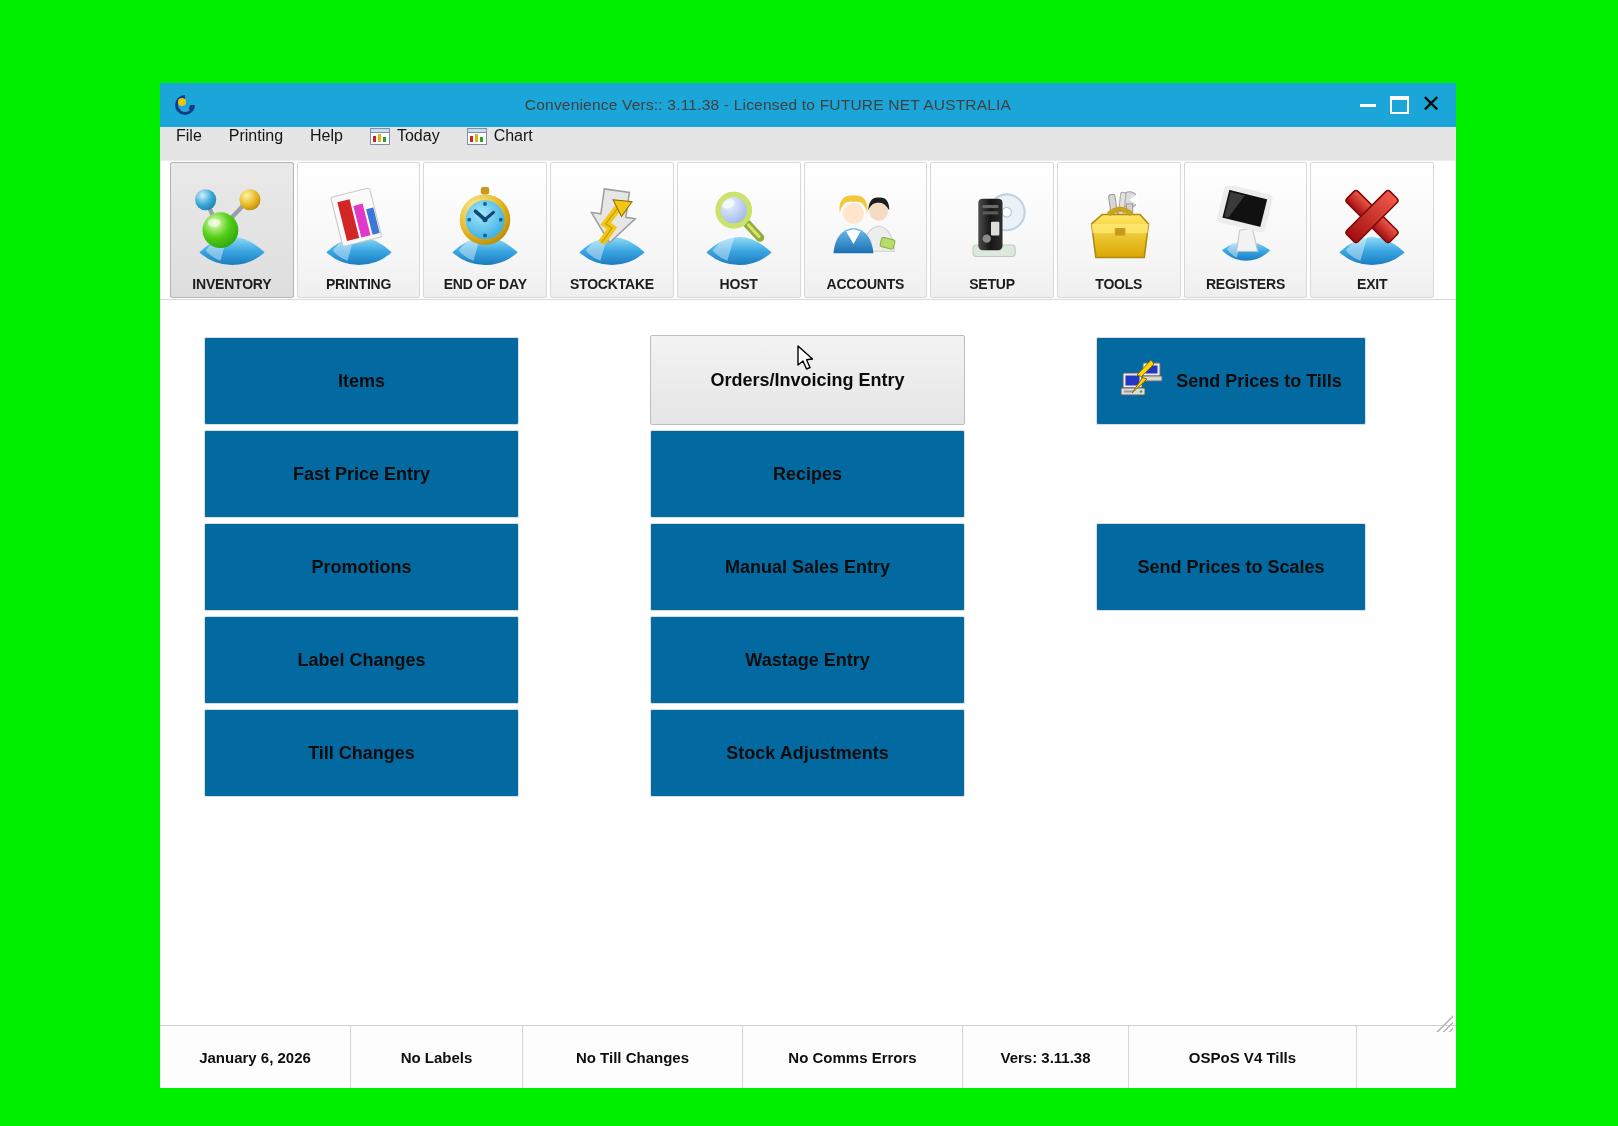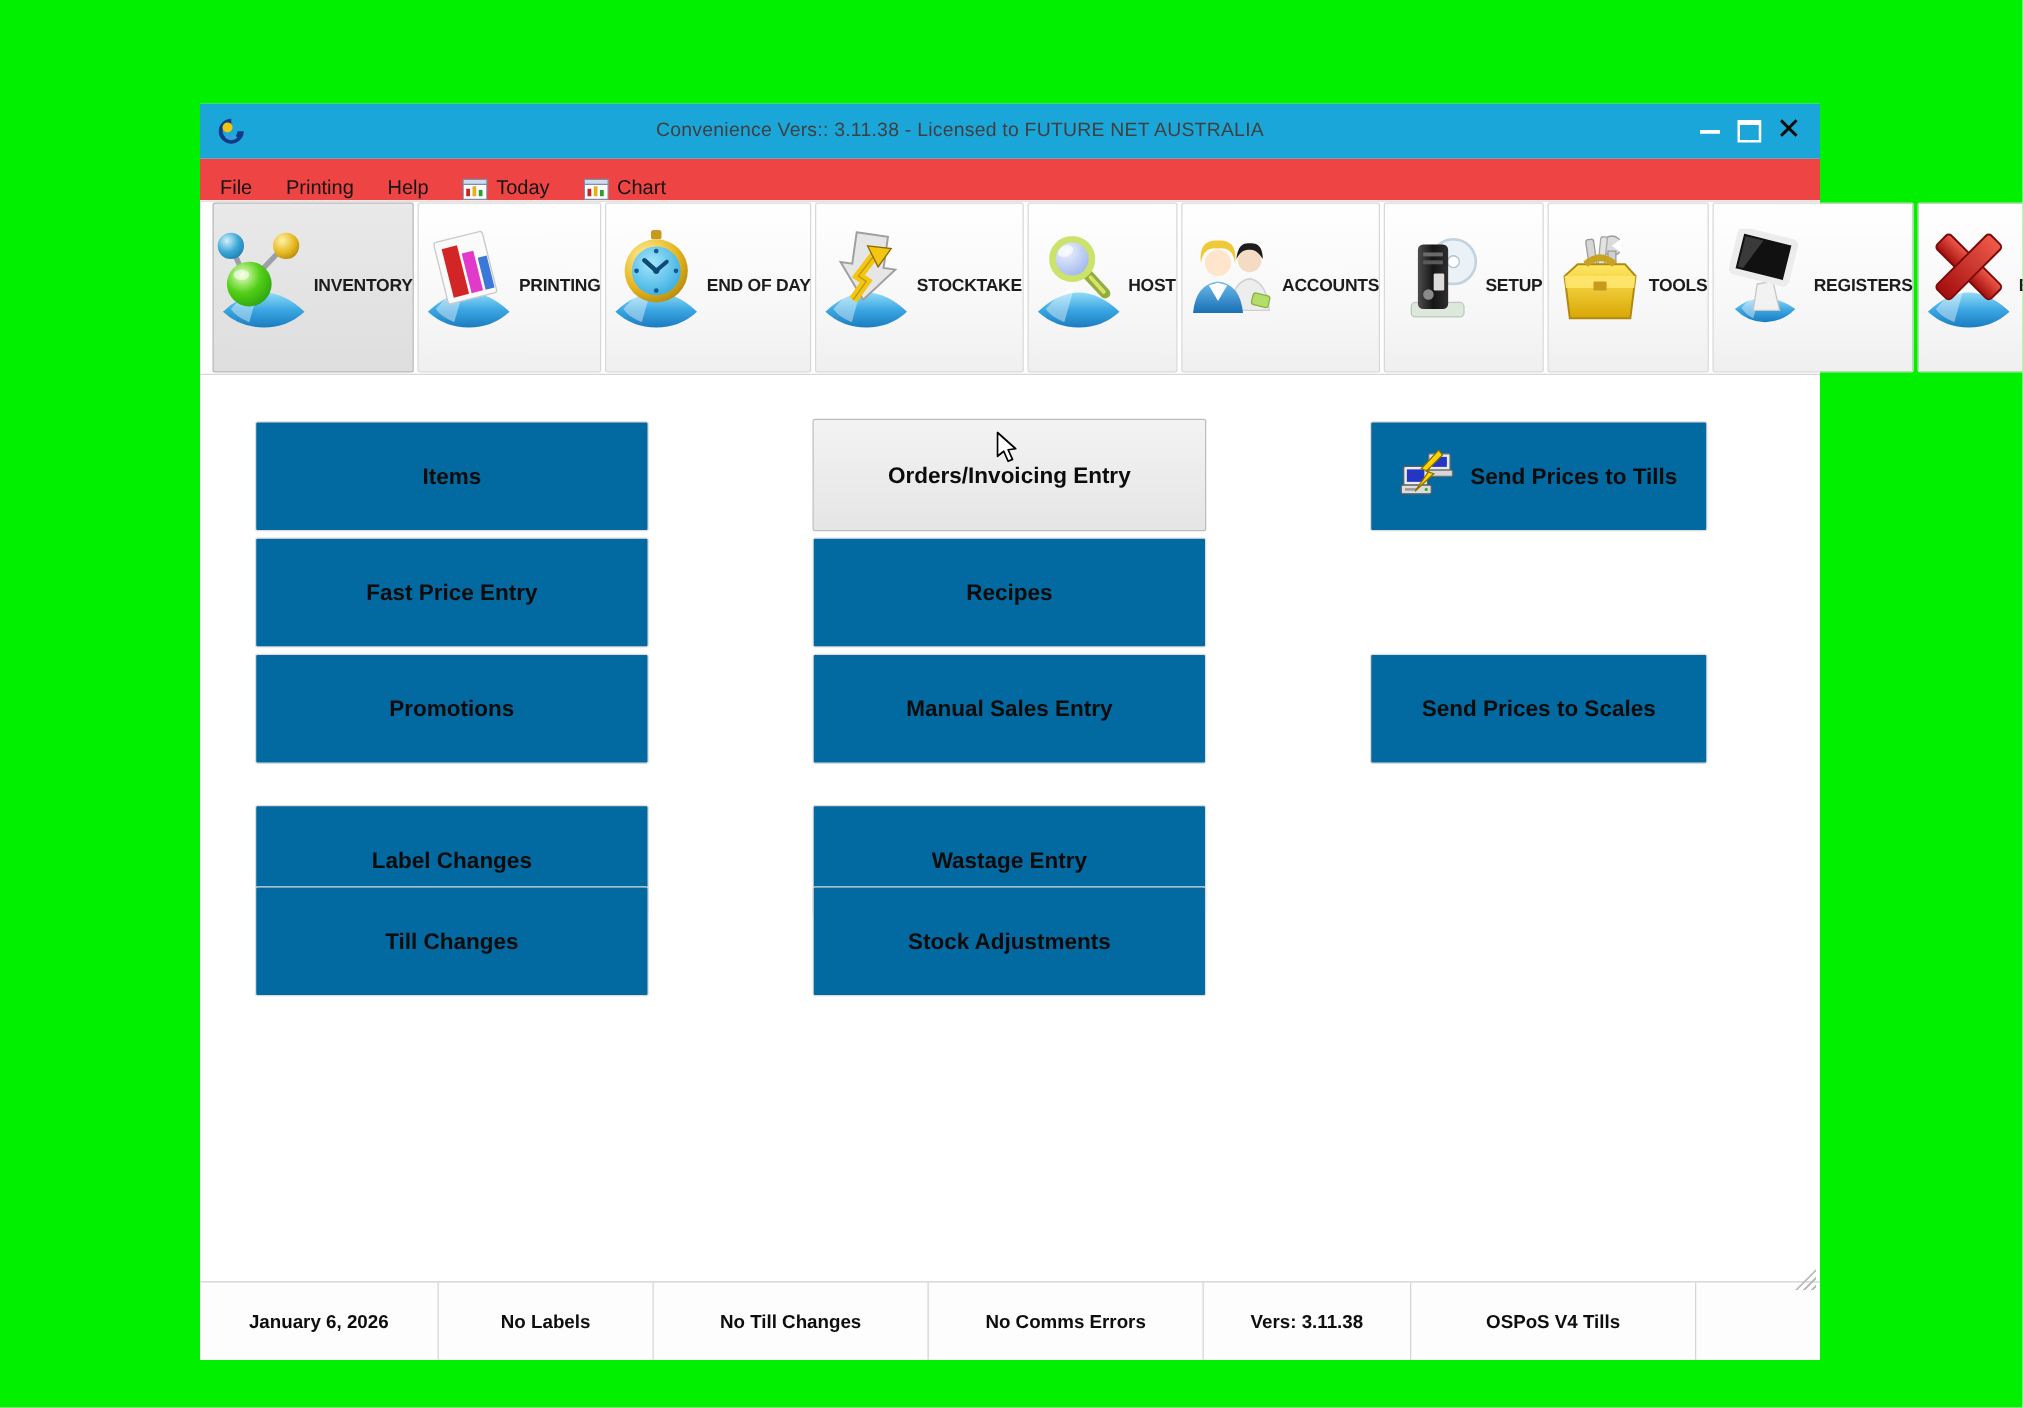--- a/index.html
+++ b/index.html
@@ -23,36 +23,36 @@
     flex:1;text-align:center;color:#404040;font-size:15.5px;
     transform:translateX(-40px);letter-spacing:.2px;
   }
   .ctl-min{position:absolute;right:80px;top:21px;width:16px;height:3px;background:#fff;cursor:default;}
   .ctl-max{position:absolute;right:47px;top:13px;width:15px;height:12px;
     border:2px solid #fff;border-top-width:4px;background:transparent;}
   .ctl-close{position:absolute;right:12px;top:7px;width:26px;height:28px;
     color:#0a0a0a;font-size:24px;font-weight:bold;line-height:28px;text-align:center;}
   
   .menubar{
-    position:absolute;left:0;top:44px;right:0;height:34px;background:#ef4444;
-    display:flex;align-items:flex-end;padding-left:16px;box-sizing:border-box;
+    position:absolute;left:0;top:44px;right:0;height:34px;background:#e5e5e5;
+    display:flex;align-items:flex-start;padding-left:16px;box-sizing:border-box;
     border-bottom:1px solid #ececec;
   }
   .menu-item{display:flex;align-items:center;gap:7px;margin-right:27px;
     font-size:16px;color:#141414;cursor:default;}
   .menu-item svg{display:block;}
   
   .toolbar{
     position:absolute;left:10px;top:79px;width:1264px;height:136px;
     display:flex;gap:3px;
   }
   .tool-btn{
     flex:1;background:linear-gradient(180deg,#ffffff 0%,#f6f6f6 70%,#efefef 100%);
     border:1px solid #d8d8d8;border-radius:2px;
-    display:flex;flex-direction:row;align-items:center;justify-content:flex-end;
+    display:flex;flex-direction:column;align-items:center;justify-content:flex-end;
     padding-bottom:5px;box-sizing:border-box;cursor:default;
   }
   .tool-btn.active{
     background:linear-gradient(180deg,#e9e9e9,#dedede);
     border-color:#b4b4b4;
   }
   .tool-ico{width:80px;height:80px;margin-bottom:10px;}
   .tool-label{font-size:14px;font-weight:bold;color:#1c1c1c;letter-spacing:-.2px;white-space:nowrap;}
   .toolbar-sep{position:absolute;left:0;top:216px;right:0;height:1px;background:#d7d7d7;}
   
@@ -61,21 +61,21 @@
     position:absolute;width:315px;height:88px;
     background:#0369a1;border:1px solid #dcdcdc;border-radius:2px;
     display:flex;align-items:center;justify-content:center;gap:12px;
     font-size:18px;font-weight:bold;color:#0c0c0c;box-sizing:border-box;cursor:default;
   }
   .big-btn.hover{
     background:linear-gradient(180deg,#f3f3f3,#e5e5e5);
     border-color:#bdbdbd;height:90px;
   }
   .col1{left:44px;}  .col2{left:490px;}  .col3{left:936px;width:270px;}
-  .r0{top:36px;} .r0h{top:34px;} .r1{top:129px;} .r2{top:222px;} .r3{top:315px;margin-top:28px;} .r4{top:408px;}
+  .r0{top:36px;} .r0h{top:34px;} .r1{top:129px;} .r2{top:222px;} .r3{top:315px;} .r4{top:408px;}
   
   .statusbar{
     position:absolute;left:0;top:942px;right:0;height:62px;background:#fdfdfd;
     border-top:1px solid #cfcfcf;box-shadow:inset 0 1px 0 #ffffff;
     display:flex;
   }
   .status-cell{
     display:flex;align-items:center;justify-content:center;
     font-size:15px;font-weight:bold;color:#0e0e0e;box-sizing:border-box;
     border-left:1px solid #d6d6d6;box-shadow:inset 1px 0 0 #fbfbfb;

